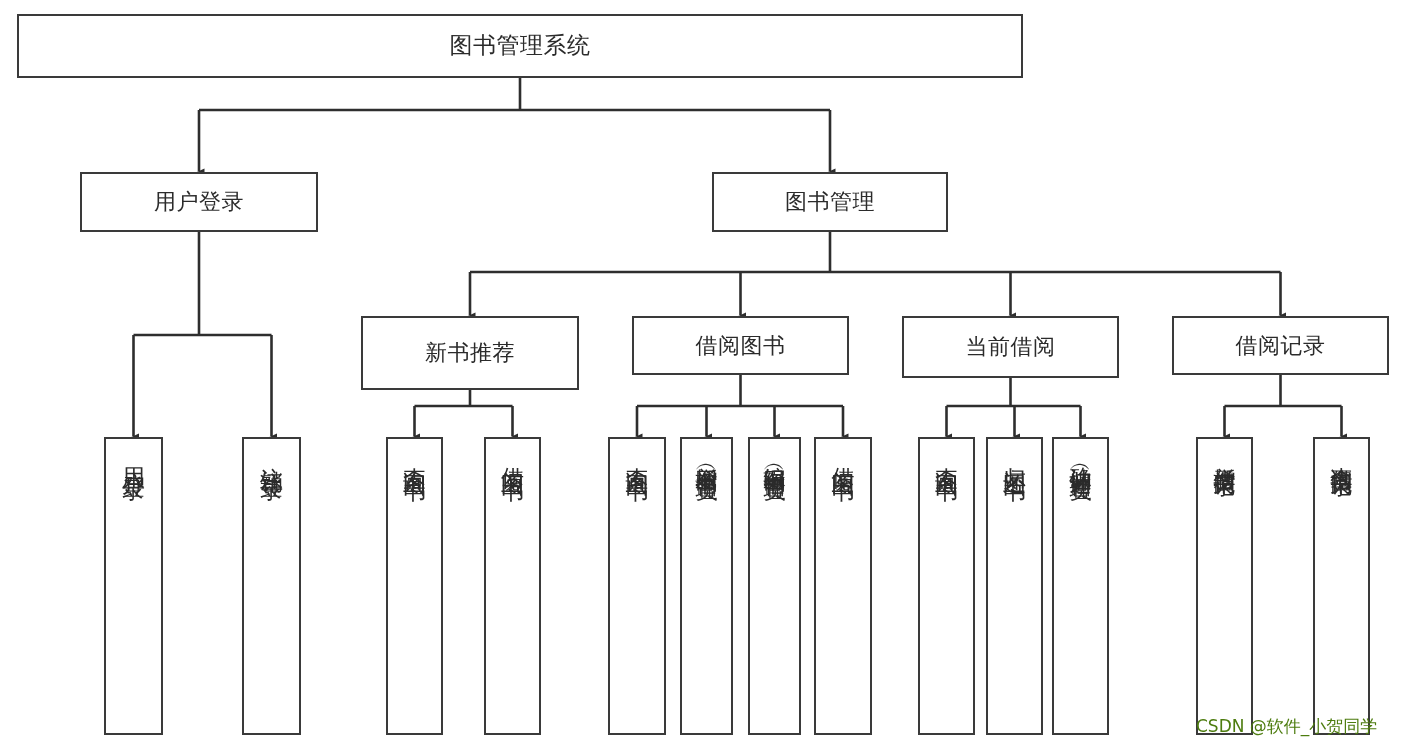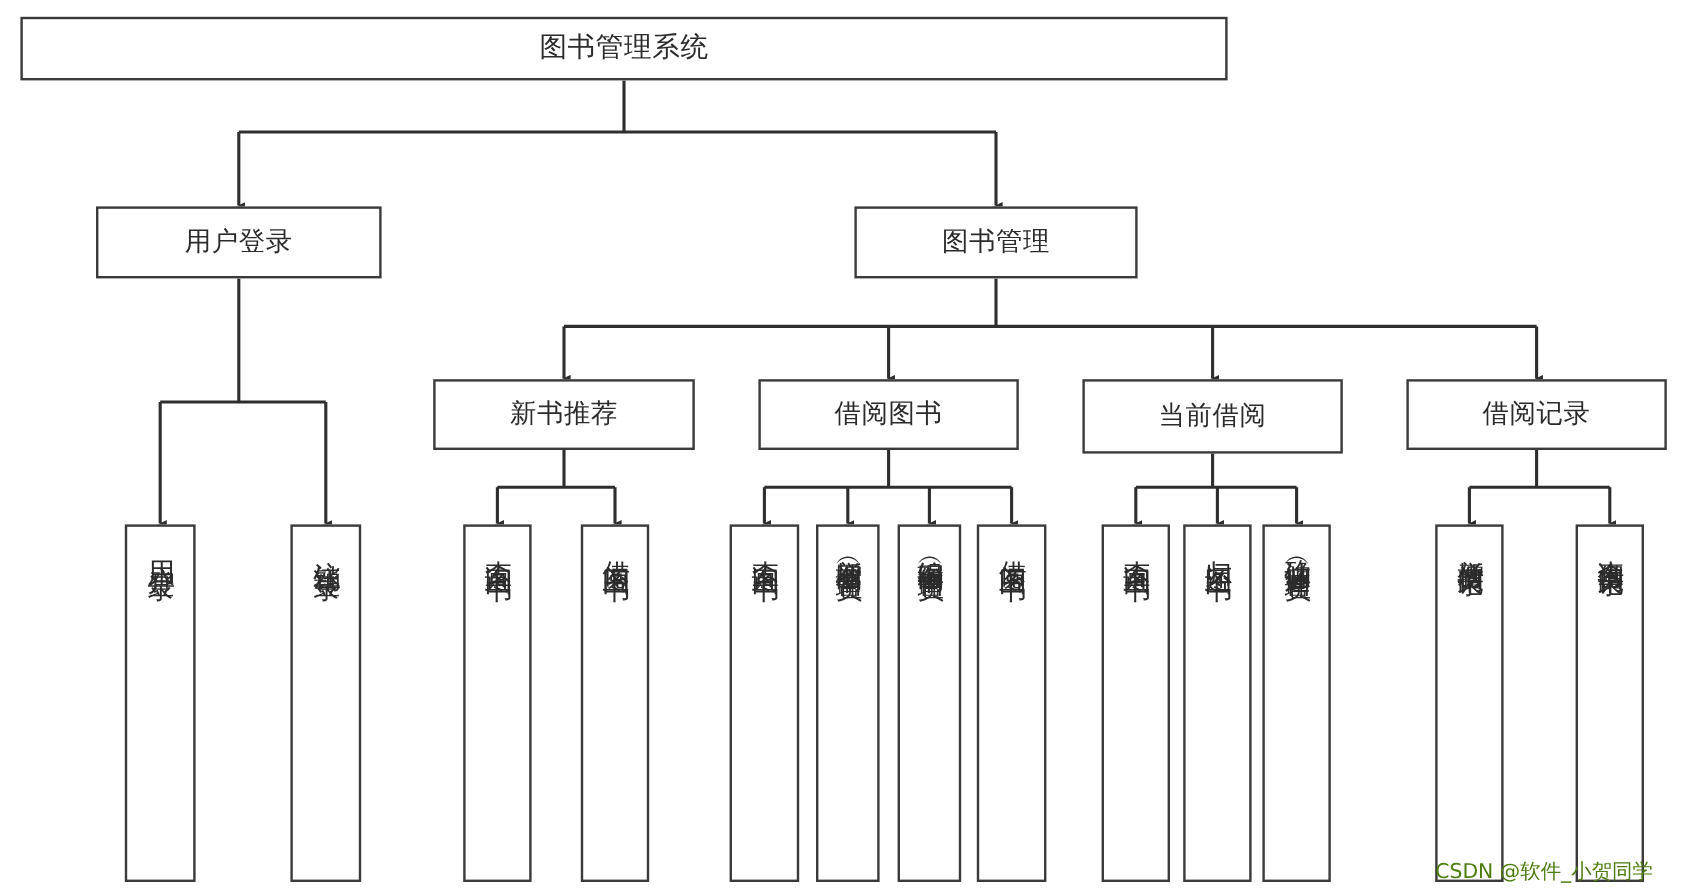--- a/index.html
+++ b/index.html
@@ -121,30 +121,30 @@
         <path d="M 1014.5 406 L 1014.5 436" marker-end="url(#arrowhead)"></path>
         <path d="M 1080.5 406 L 1080.5 436" marker-end="url(#arrowhead)"></path>
         <path d="M 1280.5 375 L 1280.5 406"></path>
         <path d="M 1224.5 406 L 1341.5 406"></path>
         <path d="M 1224.5 406 L 1224.5 436" marker-end="url(#arrowhead)"></path>
         <path d="M 1341.5 406 L 1341.5 436" marker-end="url(#arrowhead)"></path>
       </g>
   </svg>
 
   <div id="node-layer">
-      <div class="node horiz root" style="left: 17px; top: 14px; width: 1006px; height: 53px;">
+      <div class="node horiz root" style="left: 17px; top: 14px; width: 1006px; height: 64px;">
         <span class="node-label">图书管理系统</span>
       </div>
       <div class="node horiz" style="left: 80px; top: 172px; width: 238px; height: 60px;">
         <span class="node-label">用户登录</span>
       </div>
       <div class="node horiz" style="left: 712px; top: 172px; width: 236px; height: 60px;">
         <span class="node-label">图书管理</span>
       </div>
-      <div class="node horiz" style="left: 361px; top: 316px; width: 218px; height: 59px;">
+      <div class="node horiz" style="left: 361px; top: 316px; width: 218px; height: 74px;">
         <span class="node-label">新书推荐</span>
       </div>
       <div class="node horiz" style="left: 632px; top: 316px; width: 217px; height: 59px;">
         <span class="node-label">借阅图书</span>
       </div>
       <div class="node horiz" style="left: 902px; top: 316px; width: 217px; height: 62px;">
         <span class="node-label">当前借阅</span>
       </div>
       <div class="node horiz" style="left: 1172px; top: 316px; width: 217px; height: 59px;">
         <span class="node-label">借阅记录</span>

